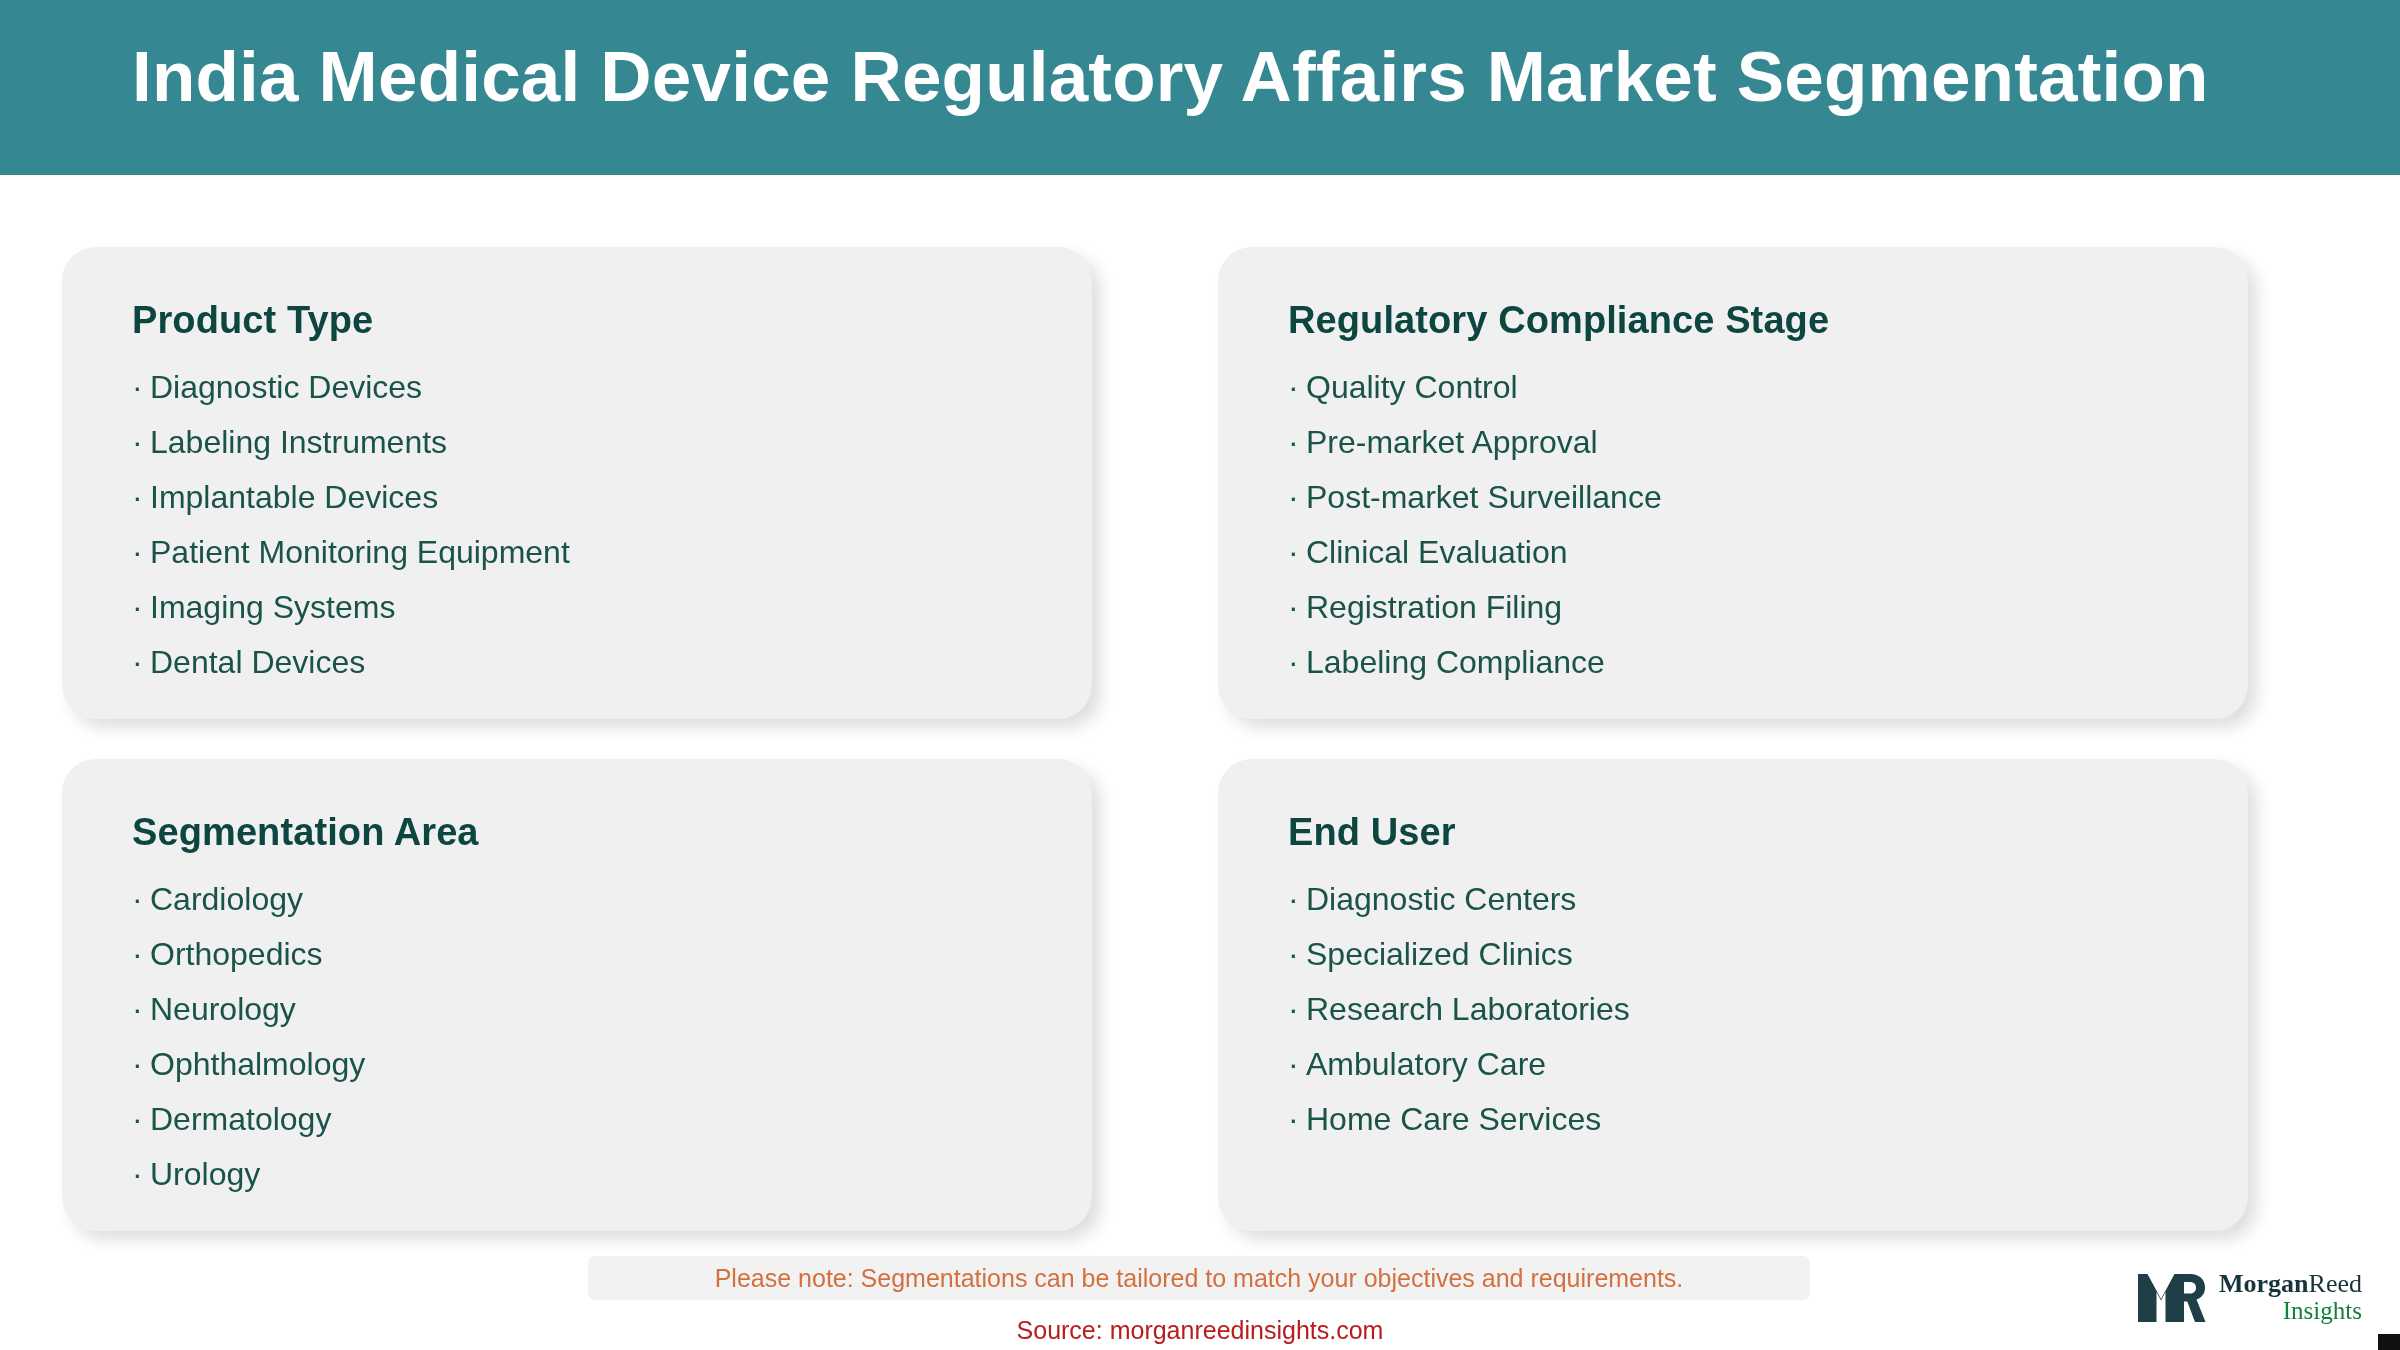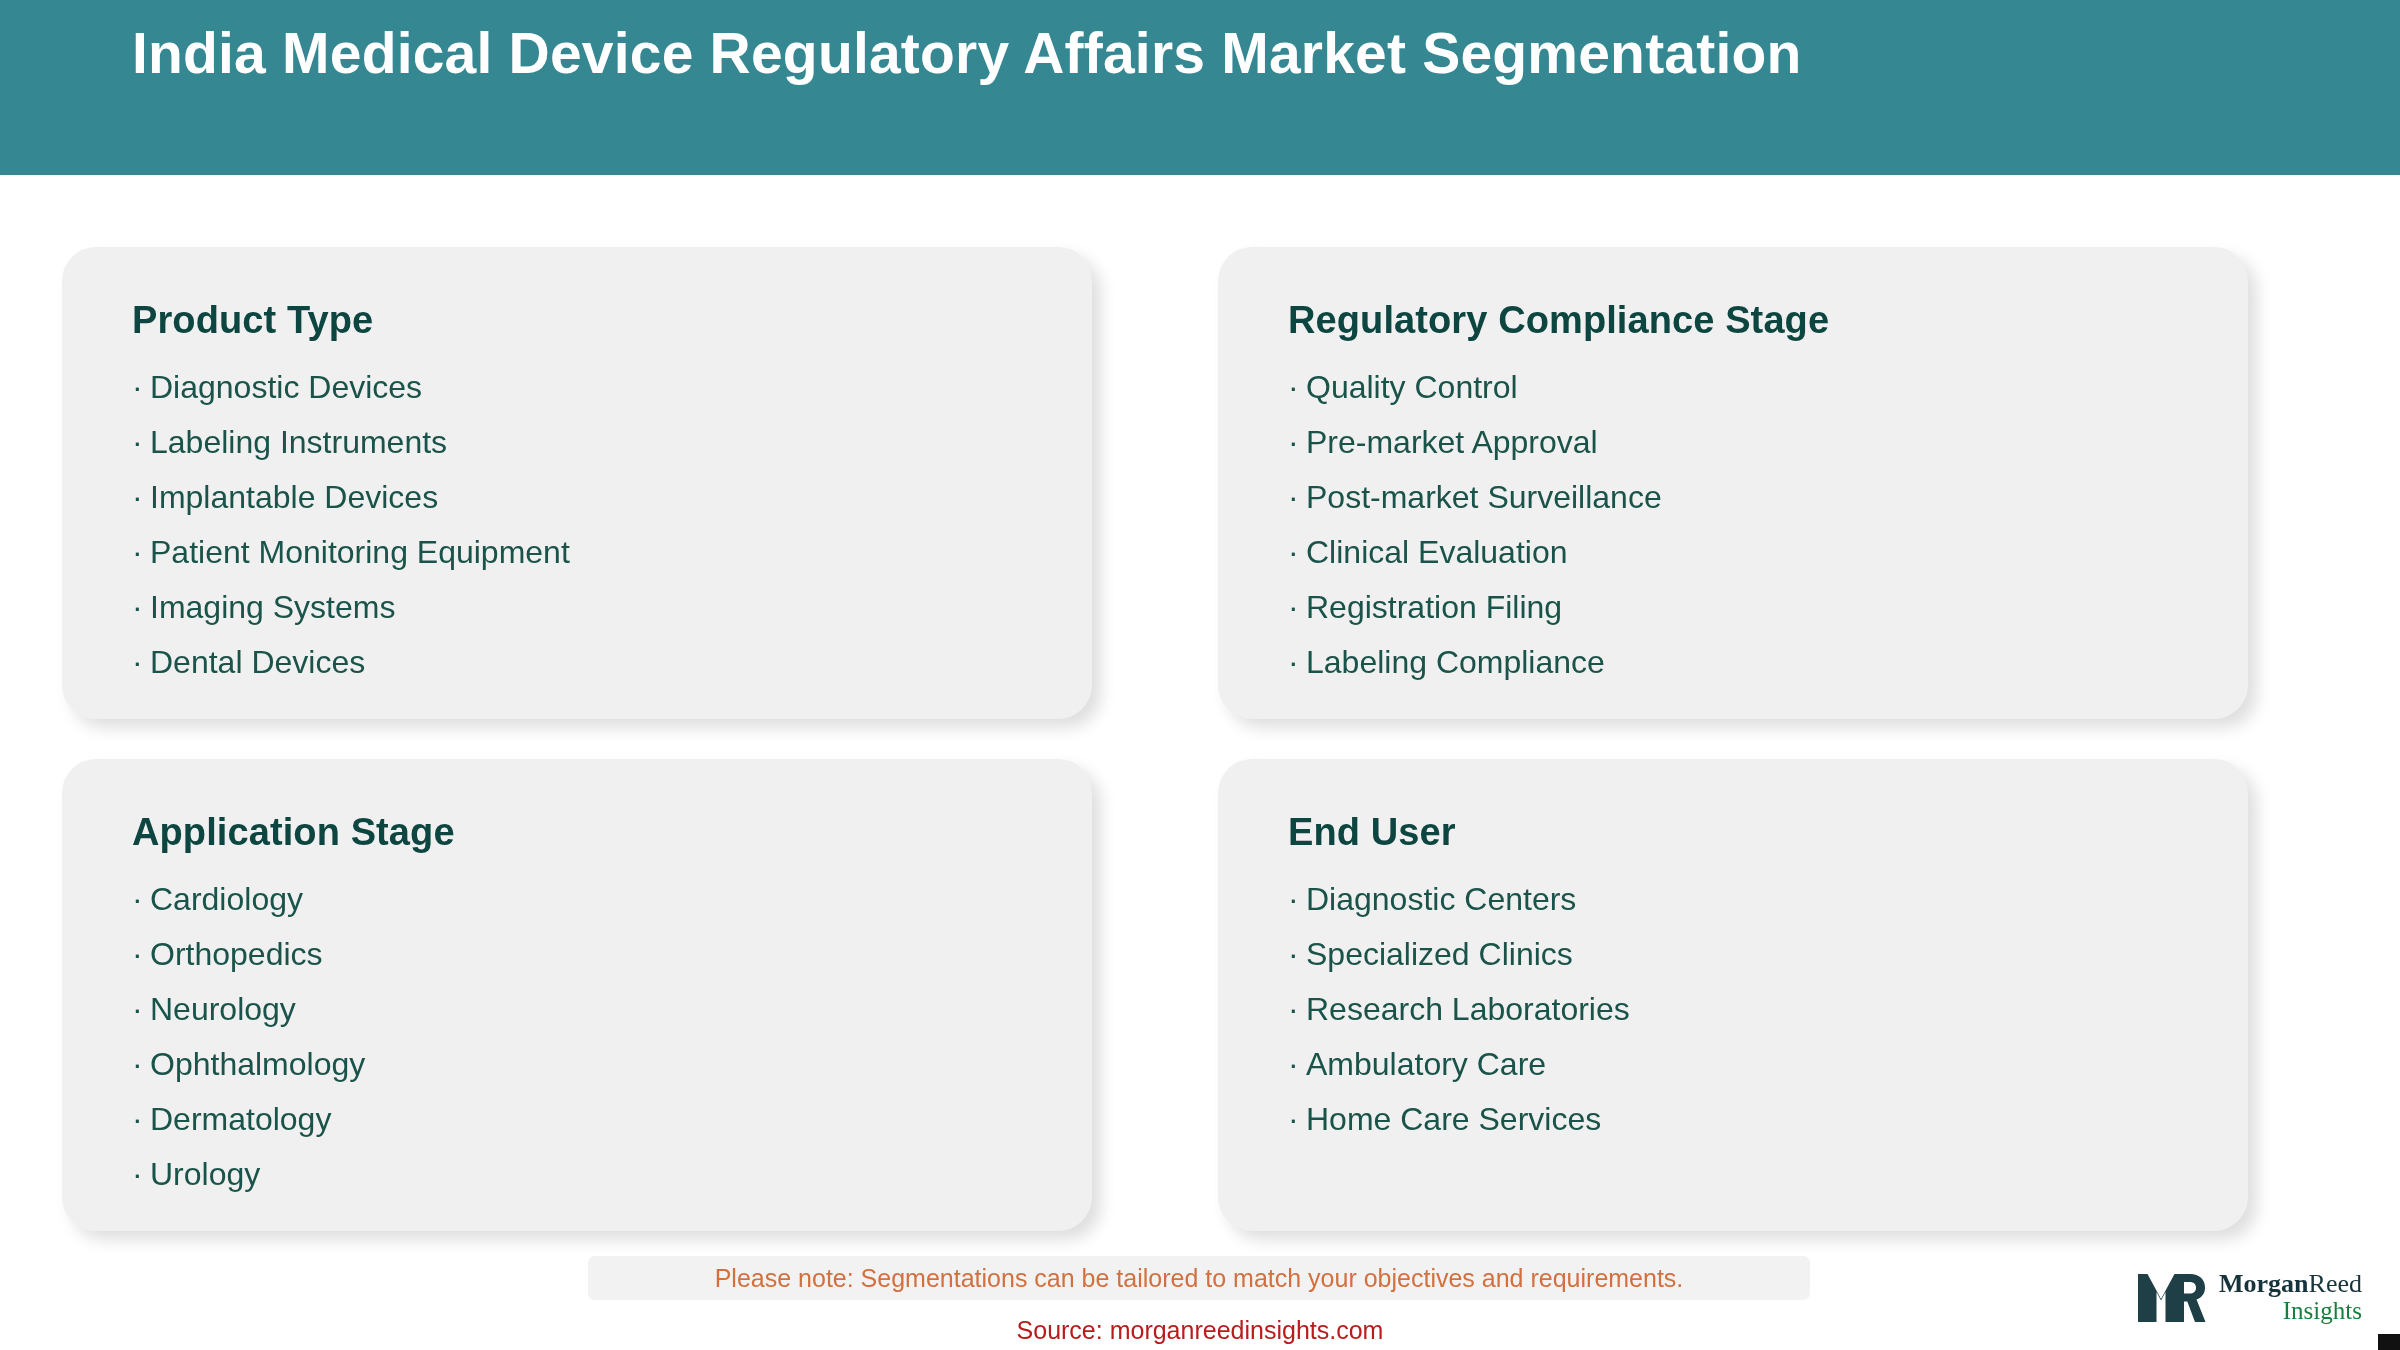--- a/index.html
+++ b/index.html
@@ -23,22 +23,22 @@
     left: 0;
     top: 0;
     width: 2400px;
     height: 175px;
     background: #358791;
     box-sizing: border-box;
   }
   .header-title {
     position: absolute;
     left: 132px;
-    top: 20px;
-    font-size: 57px;
+    top: 36px;
+    font-size: 71px;
     font-weight: 700;
     color: #ffffff;
     letter-spacing: 0.2px;
     white-space: nowrap;
   }
 
   
   .grid {
     position: absolute;
     left: 0;
@@ -194,21 +194,21 @@
       <li><span class="bullet">·</span><span>Quality Control</span></li>
       <li><span class="bullet">·</span><span>Pre-market Approval</span></li>
       <li><span class="bullet">·</span><span>Post-market Surveillance</span></li>
       <li><span class="bullet">·</span><span>Clinical Evaluation</span></li>
       <li><span class="bullet">·</span><span>Registration Filing</span></li>
       <li><span class="bullet">·</span><span>Labeling Compliance</span></li>
     </ul>
   </div>
 
   <div class="card card-2">
-    <h2 class="card-title">Application Stage</h2>
+    <h2 class="card-title">Segmentation Area</h2>
     <ul class="card-list">
       <li><span class="bullet">·</span><span>Cardiology</span></li>
       <li><span class="bullet">·</span><span>Orthopedics</span></li>
       <li><span class="bullet">·</span><span>Neurology</span></li>
       <li><span class="bullet">·</span><span>Ophthalmology</span></li>
       <li><span class="bullet">·</span><span>Dermatology</span></li>
       <li><span class="bullet">·</span><span>Urology</span></li>
     </ul>
   </div>
 

